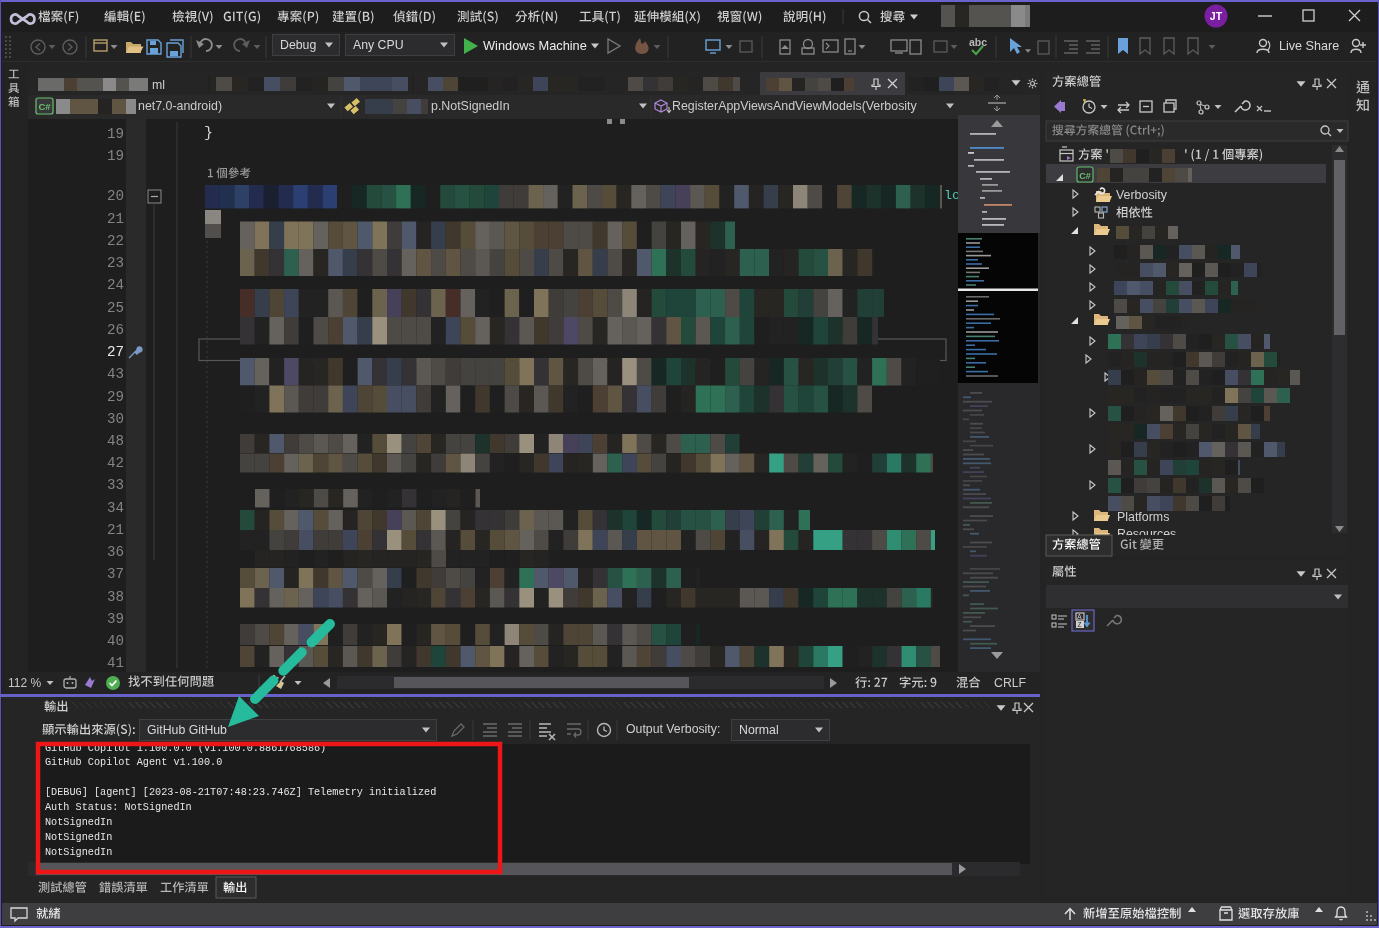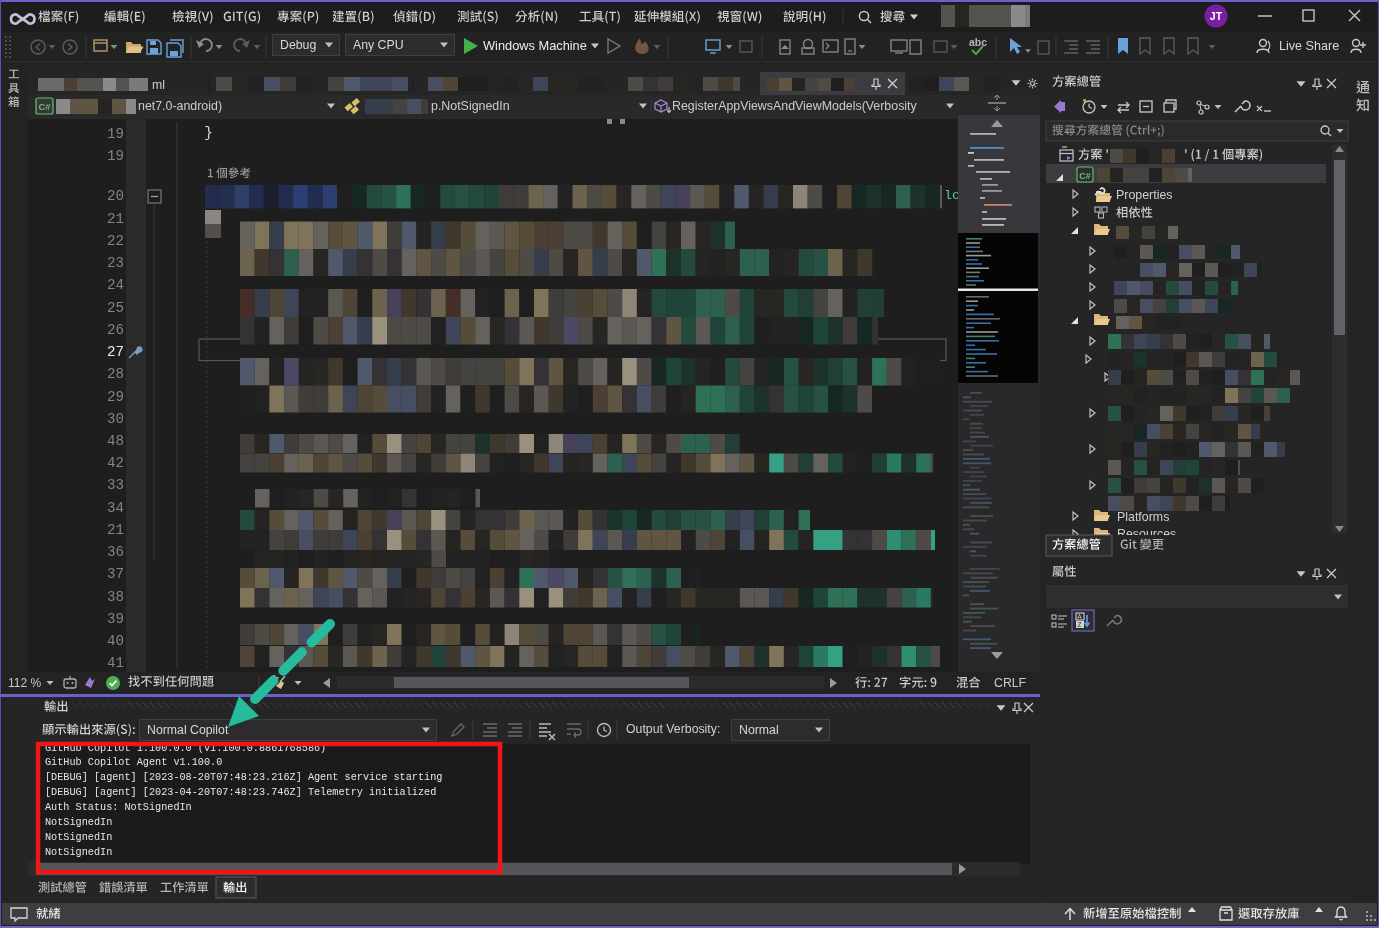--- a/index.html
+++ b/index.html
@@ -43,53 +43,52 @@
     <div style="position:absolute;left:98px;top:126.0px;font-family:&quot;Liberation Mono&quot;,monospace;font-size:14.2px;color:#848484;white-space:nowrap;line-height:17.2px;width:26px;text-align:right">19</div>
     <div style="position:absolute;left:98px;top:148.23px;font-family:&quot;Liberation Mono&quot;,monospace;font-size:14.2px;color:#848484;white-space:nowrap;line-height:17.2px;width:26px;text-align:right">19</div>
     <div style="position:absolute;left:98px;top:188.46px;font-family:&quot;Liberation Mono&quot;,monospace;font-size:14.2px;color:#848484;white-space:nowrap;line-height:17.2px;width:26px;text-align:right">20</div>
     <div style="position:absolute;left:98px;top:210.69px;font-family:&quot;Liberation Mono&quot;,monospace;font-size:14.2px;color:#848484;white-space:nowrap;line-height:17.2px;width:26px;text-align:right">21</div>
     <div style="position:absolute;left:98px;top:232.92000000000002px;font-family:&quot;Liberation Mono&quot;,monospace;font-size:14.2px;color:#848484;white-space:nowrap;line-height:17.2px;width:26px;text-align:right">22</div>
     <div style="position:absolute;left:98px;top:255.14999999999998px;font-family:&quot;Liberation Mono&quot;,monospace;font-size:14.2px;color:#848484;white-space:nowrap;line-height:17.2px;width:26px;text-align:right">23</div>
     <div style="position:absolute;left:98px;top:277.38px;font-family:&quot;Liberation Mono&quot;,monospace;font-size:14.2px;color:#848484;white-space:nowrap;line-height:17.2px;width:26px;text-align:right">24</div>
     <div style="position:absolute;left:98px;top:299.61px;font-family:&quot;Liberation Mono&quot;,monospace;font-size:14.2px;color:#848484;white-space:nowrap;line-height:17.2px;width:26px;text-align:right">25</div>
     <div style="position:absolute;left:98px;top:321.84000000000003px;font-family:&quot;Liberation Mono&quot;,monospace;font-size:14.2px;color:#848484;white-space:nowrap;line-height:17.2px;width:26px;text-align:right">26</div>
     <div style="position:absolute;left:98px;top:344.07px;font-family:&quot;Liberation Mono&quot;,monospace;font-size:14.2px;color:#eaeaea;white-space:nowrap;line-height:17.2px;width:26px;text-align:right">27</div>
-    <div style="position:absolute;left:98px;top:366.3px;font-family:&quot;Liberation Mono&quot;,monospace;font-size:14.2px;color:#848484;white-space:nowrap;line-height:17.2px;width:26px;text-align:right">28</div>
+    <div style="position:absolute;left:98px;top:366.3px;font-family:&quot;Liberation Mono&quot;,monospace;font-size:14.2px;color:#848484;white-space:nowrap;line-height:17.2px;width:26px;text-align:right">43</div>
     <div style="position:absolute;left:98px;top:388.53px;font-family:&quot;Liberation Mono&quot;,monospace;font-size:14.2px;color:#848484;white-space:nowrap;line-height:17.2px;width:26px;text-align:right">29</div>
     <div style="position:absolute;left:98px;top:410.76px;font-family:&quot;Liberation Mono&quot;,monospace;font-size:14.2px;color:#848484;white-space:nowrap;line-height:17.2px;width:26px;text-align:right">30</div>
     <div style="position:absolute;left:98px;top:432.99px;font-family:&quot;Liberation Mono&quot;,monospace;font-size:14.2px;color:#848484;white-space:nowrap;line-height:17.2px;width:26px;text-align:right">48</div>
     <div style="position:absolute;left:98px;top:455.22px;font-family:&quot;Liberation Mono&quot;,monospace;font-size:14.2px;color:#848484;white-space:nowrap;line-height:17.2px;width:26px;text-align:right">42</div>
     <div style="position:absolute;left:98px;top:477.45px;font-family:&quot;Liberation Mono&quot;,monospace;font-size:14.2px;color:#848484;white-space:nowrap;line-height:17.2px;width:26px;text-align:right">33</div>
     <div style="position:absolute;left:98px;top:499.68px;font-family:&quot;Liberation Mono&quot;,monospace;font-size:14.2px;color:#848484;white-space:nowrap;line-height:17.2px;width:26px;text-align:right">34</div>
     <div style="position:absolute;left:98px;top:521.9100000000001px;font-family:&quot;Liberation Mono&quot;,monospace;font-size:14.2px;color:#848484;white-space:nowrap;line-height:17.2px;width:26px;text-align:right">21</div>
     <div style="position:absolute;left:98px;top:544.14px;font-family:&quot;Liberation Mono&quot;,monospace;font-size:14.2px;color:#848484;white-space:nowrap;line-height:17.2px;width:26px;text-align:right">36</div>
     <div style="position:absolute;left:98px;top:566.37px;font-family:&quot;Liberation Mono&quot;,monospace;font-size:14.2px;color:#848484;white-space:nowrap;line-height:17.2px;width:26px;text-align:right">37</div>
     <div style="position:absolute;left:98px;top:588.6px;font-family:&quot;Liberation Mono&quot;,monospace;font-size:14.2px;color:#848484;white-space:nowrap;line-height:17.2px;width:26px;text-align:right">38</div>
     <div style="position:absolute;left:98px;top:610.8299999999999px;font-family:&quot;Liberation Mono&quot;,monospace;font-size:14.2px;color:#848484;white-space:nowrap;line-height:17.2px;width:26px;text-align:right">39</div>
     <div style="position:absolute;left:98px;top:633.06px;font-family:&quot;Liberation Mono&quot;,monospace;font-size:14.2px;color:#848484;white-space:nowrap;line-height:17.2px;width:26px;text-align:right">40</div>
     <div style="position:absolute;left:98px;top:655.29px;font-family:&quot;Liberation Mono&quot;,monospace;font-size:14.2px;color:#848484;white-space:nowrap;line-height:17.2px;width:26px;text-align:right">41</div>
     <div style="position:absolute;left:204px;top:125.0px;font-family:&quot;Liberation Mono&quot;,monospace;font-size:15px;color:#d8d8d8;white-space:nowrap;line-height:18px;">}</div>
     <div style="position:absolute;left:944px;top:188px;font-family:&quot;Liberation Mono&quot;,monospace;font-size:13.5px;color:#4ec9b0;white-space:nowrap;line-height:16.5px;">lo</div>
     <div style="position:absolute;left:8px;top:676px;font-family:&quot;Liberation Sans&quot;,sans-serif;font-size:12px;color:#c8c8c8;white-space:nowrap;line-height:15px;">112 %</div>
     <div style="position:absolute;left:994px;top:676px;font-family:&quot;Liberation Sans&quot;,sans-serif;font-size:12.3px;color:#cccccc;white-space:nowrap;line-height:15.3px;">CRLF</div>
     <div style="position:absolute;left:70px;top:702px;width:920px;height:6px;background:repeating-linear-gradient(45deg,#36363a 0 1px,transparent 1px 5px)"></div>
     <div style="position:absolute;left:139px;top:719px;width:298px;height:22px;background:#2c2c2e;border:1px solid #3f3f41"></div>
-    <div style="position:absolute;left:147px;top:723px;font-family:&quot;Liberation Sans&quot;,sans-serif;font-size:12.3px;color:#d8d8d8;white-space:nowrap;line-height:15.3px;">Normal Copilot</div>
+    <div style="position:absolute;left:147px;top:723px;font-family:&quot;Liberation Sans&quot;,sans-serif;font-size:12.3px;color:#d8d8d8;white-space:nowrap;line-height:15.3px;">GitHub GitHub</div>
     <div style="position:absolute;left:626px;top:722px;font-family:&quot;Liberation Sans&quot;,sans-serif;font-size:12.3px;color:#d0d0d0;white-space:nowrap;line-height:15.3px;">Output Verbosity:</div>
     <div style="position:absolute;left:731px;top:719px;width:99px;height:22px;background:#2c2c2e;border:1px solid #3f3f41"></div>
     <div style="position:absolute;left:739px;top:723px;font-family:&quot;Liberation Sans&quot;,sans-serif;font-size:12.3px;color:#d8d8d8;white-space:nowrap;line-height:15.3px;">Normal</div>
     <div style="position:absolute;left:45px;top:741.5px;font-family:&quot;Liberation Mono&quot;,monospace;font-size:10.2px;color:#e6e6e6;white-space:nowrap;line-height:13.2px;">GitHub Copilot 1.100.0.0 (v1.100.0.8861768586)</div>
     <div style="position:absolute;left:45px;top:756.4px;font-family:&quot;Liberation Mono&quot;,monospace;font-size:10.2px;color:#e6e6e6;white-space:nowrap;line-height:13.2px;">GitHub Copilot Agent v1.100.0</div>
-    <div style="position:absolute;left:45px;top:771.3px;font-family:&quot;Liberation Mono&quot;,monospace;font-size:10.2px;color:#e6e6e6;white-space:nowrap;line-height:13.2px;">[DEBUG] [agent] [2023-08-20T07:48:23.216Z] Agent service starting</div>
-    <div style="position:absolute;left:45px;top:786.2px;font-family:&quot;Liberation Mono&quot;,monospace;font-size:10.2px;color:#e6e6e6;white-space:nowrap;line-height:13.2px;">[DEBUG] [agent] [2023-04-20T07:48:23.746Z] Telemetry initialized</div>
+    <div style="position:absolute;left:45px;top:786.2px;font-family:&quot;Liberation Mono&quot;,monospace;font-size:10.2px;color:#e6e6e6;white-space:nowrap;line-height:13.2px;">[DEBUG] [agent] [2023-08-21T07:48:23.746Z] Telemetry initialized</div>
     <div style="position:absolute;left:45px;top:801.1px;font-family:&quot;Liberation Mono&quot;,monospace;font-size:10.2px;color:#e6e6e6;white-space:nowrap;line-height:13.2px;">Auth Status: NotSignedIn</div>
     <div style="position:absolute;left:45px;top:816.0px;font-family:&quot;Liberation Mono&quot;,monospace;font-size:10.2px;color:#e6e6e6;white-space:nowrap;line-height:13.2px;">NotSignedIn</div>
     <div style="position:absolute;left:45px;top:830.9px;font-family:&quot;Liberation Mono&quot;,monospace;font-size:10.2px;color:#e6e6e6;white-space:nowrap;line-height:13.2px;">NotSignedIn</div>
     <div style="position:absolute;left:45px;top:845.8px;font-family:&quot;Liberation Mono&quot;,monospace;font-size:10.2px;color:#e6e6e6;white-space:nowrap;line-height:13.2px;">NotSignedIn</div>
-    <div style="position:absolute;left:1116px;top:188px;font-family:&quot;Liberation Sans&quot;,sans-serif;font-size:12.4px;color:#d0d0d0;white-space:nowrap;line-height:15.4px;">Properties</div>
+    <div style="position:absolute;left:1116px;top:188px;font-family:&quot;Liberation Sans&quot;,sans-serif;font-size:12.4px;color:#d0d0d0;white-space:nowrap;line-height:15.4px;">Verbosity</div>
     <div style="position:absolute;left:1117px;top:510px;font-family:&quot;Liberation Sans&quot;,sans-serif;font-size:12.4px;color:#d0d0d0;white-space:nowrap;line-height:15.4px;">Platforms</div>
     <div style="position:absolute;left:1117px;top:527px;font-family:&quot;Liberation Sans&quot;,sans-serif;font-size:12.4px;color:#d0d0d0;white-space:nowrap;line-height:15.4px;height:8px;overflow:hidden">Resources</div>
     <div style="position:absolute;left:2px;top:903px;width:1375px;height:22px;background:#3e3e41"></div>
 <svg style="position:absolute;left:0;top:0" width="1379" height="928">
 <g transform="translate(11,8)">
         <path d="M 7.5 8.2 C 4.5 4.6 0 6.8 0 11 C 0 15.2 4.5 17.4 7.5 13.8 L 16 8.2 C 19 4.6 23.5 6.8 23.5 11 C 23.5 15.2 19 17.4 16 13.8 Z" stroke="#c4c0da" stroke-width="2.6" fill="none"></path>
       </g>
       <g transform="translate(38,10)">
         <path d="M6.9 5H9.8V5.9H6.9ZM2.2 0.5V3.1H0.6V4.2H2.1C1.8 5.9 1.1 7.7 0.3 8.8C0.5 9 0.8 9.5 0.9 9.8C1.4 9.1 1.8 8 2.2 6.8V12.1H3.3V6.4C3.6 7 4 7.7 4.1 8.1L4.7 7.3C4.5 6.9 3.6 5.5 3.3 5.1V4.2H4.5V3.1H3.3V0.5ZM7.7 10V10.8H6V10ZM8.8 10H10.5V10.8H8.8ZM7.7 9.1H6V8.3H7.7ZM8.8 9.1V8.3H10.5V9.1ZM5 7.4V12.1H6V11.7H10.5V12.1H11.7V7.4ZM10.4 0.6C10.2 1 9.9 1.8 9.6 2.2L10.3 2.5H8.8V0.5H7.7V2.5H6.1L6.9 2.2C6.8 1.7 6.5 1.1 6.1 0.6L5.2 0.9C5.5 1.4 5.8 2 5.9 2.5H4.7V4.6H5.7V3.4H10.9V4.1H5.8V6.8H10.9V4.6H12V2.5H10.5C10.8 2 11.2 1.5 11.5 0.9Z M16.2 9.3C15.6 10 14.4 10.6 13.3 11C13.6 11.2 14.1 11.6 14.3 11.8C15.4 11.4 16.7 10.6 17.4 9.7ZM20.3 9.9C21.4 10.5 22.8 11.3 23.5 11.9L24.4 11.1C23.7 10.5 22.3 9.7 21.1 9.2H24.6V8.2H19.5V7.2H18.3V8.2H13.2V9.2H18.3V12.1H19.5V9.2H21.1ZM17.9 0.7 18.3 1.3H13.6V3.2H14.7V2.3H23.1V3.2H24.3V1.3H19.7C19.5 1.1 19.3 0.7 19.1 0.4ZM20.4 4.6C20.1 5 19.6 5.3 19.1 5.6C18.3 5.4 17.6 5.3 16.8 5.2L17.4 4.6ZM14.9 5.7C15.7 5.9 16.5 6 17.3 6.2C16.2 6.4 14.9 6.5 13.3 6.6C13.5 6.9 13.6 7.2 13.7 7.6C16.1 7.5 18 7.2 19.4 6.6C20.9 7 22.3 7.3 23.2 7.7L24.4 6.9C23.4 6.6 22.1 6.2 20.6 5.9C21.1 5.5 21.5 5.1 21.8 4.6H24.5V3.6H22.4L22.6 3.1L21.4 2.8C21.3 3.1 21.2 3.4 21.1 3.6H18.2C18.5 3.3 18.8 3 19 2.7L17.8 2.4C17.6 2.8 17.2 3.2 16.9 3.6H13.4V4.6H16C15.6 5 15.2 5.4 14.9 5.7Z M28.2 13.6 29.1 13.2C28 11.4 27.5 9.3 27.5 7.1C27.5 5 28 2.9 29.1 1.1L28.2 0.7C27 2.6 26.3 4.7 26.3 7.1C26.3 9.7 27 11.7 28.2 13.6Z M30.9 11.1H32.4V7.1H35.8V5.9H32.4V3H36.4V1.8H30.9Z M38.3 13.6C39.5 11.7 40.2 9.7 40.2 7.1C40.2 4.7 39.5 2.6 38.3 0.7L37.4 1.1C38.5 2.9 39 5 39 7.1C39 9.3 38.5 11.4 37.4 13.2Z" fill="#cfcfcf"></path>
       </g>

